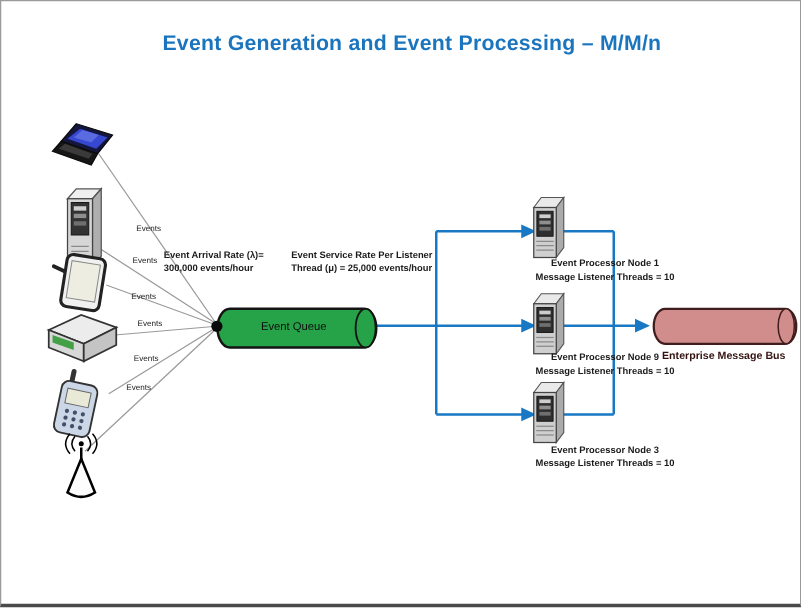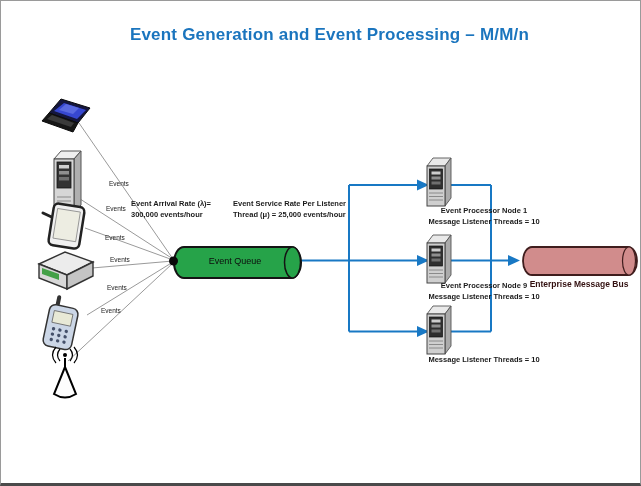--- a/index.html
+++ b/index.html
@@ -175,18 +175,19 @@
 
   <div class="abs node-label" style="left:350px;top:204px;width:170px;">
     <div>Event Processor Node 1</div>
     <div>Message Listener Threads = 10</div>
   </div>
   <div class="abs node-label" style="left:350px;top:279px;width:170px;">
     <div>Event Processor Node 9</div>
     <div>Message Listener Threads = 10</div>
   </div>
   <div class="abs node-label" style="left:350px;top:353px;width:170px;">
+    <div>Event Processor Node 3</div>
     <div>Message Listener Threads = 10</div>
   </div>
 
   <div class="abs bus-label">Enterprise Message Bus</div>
 
 </div>
 
 </body></html>

